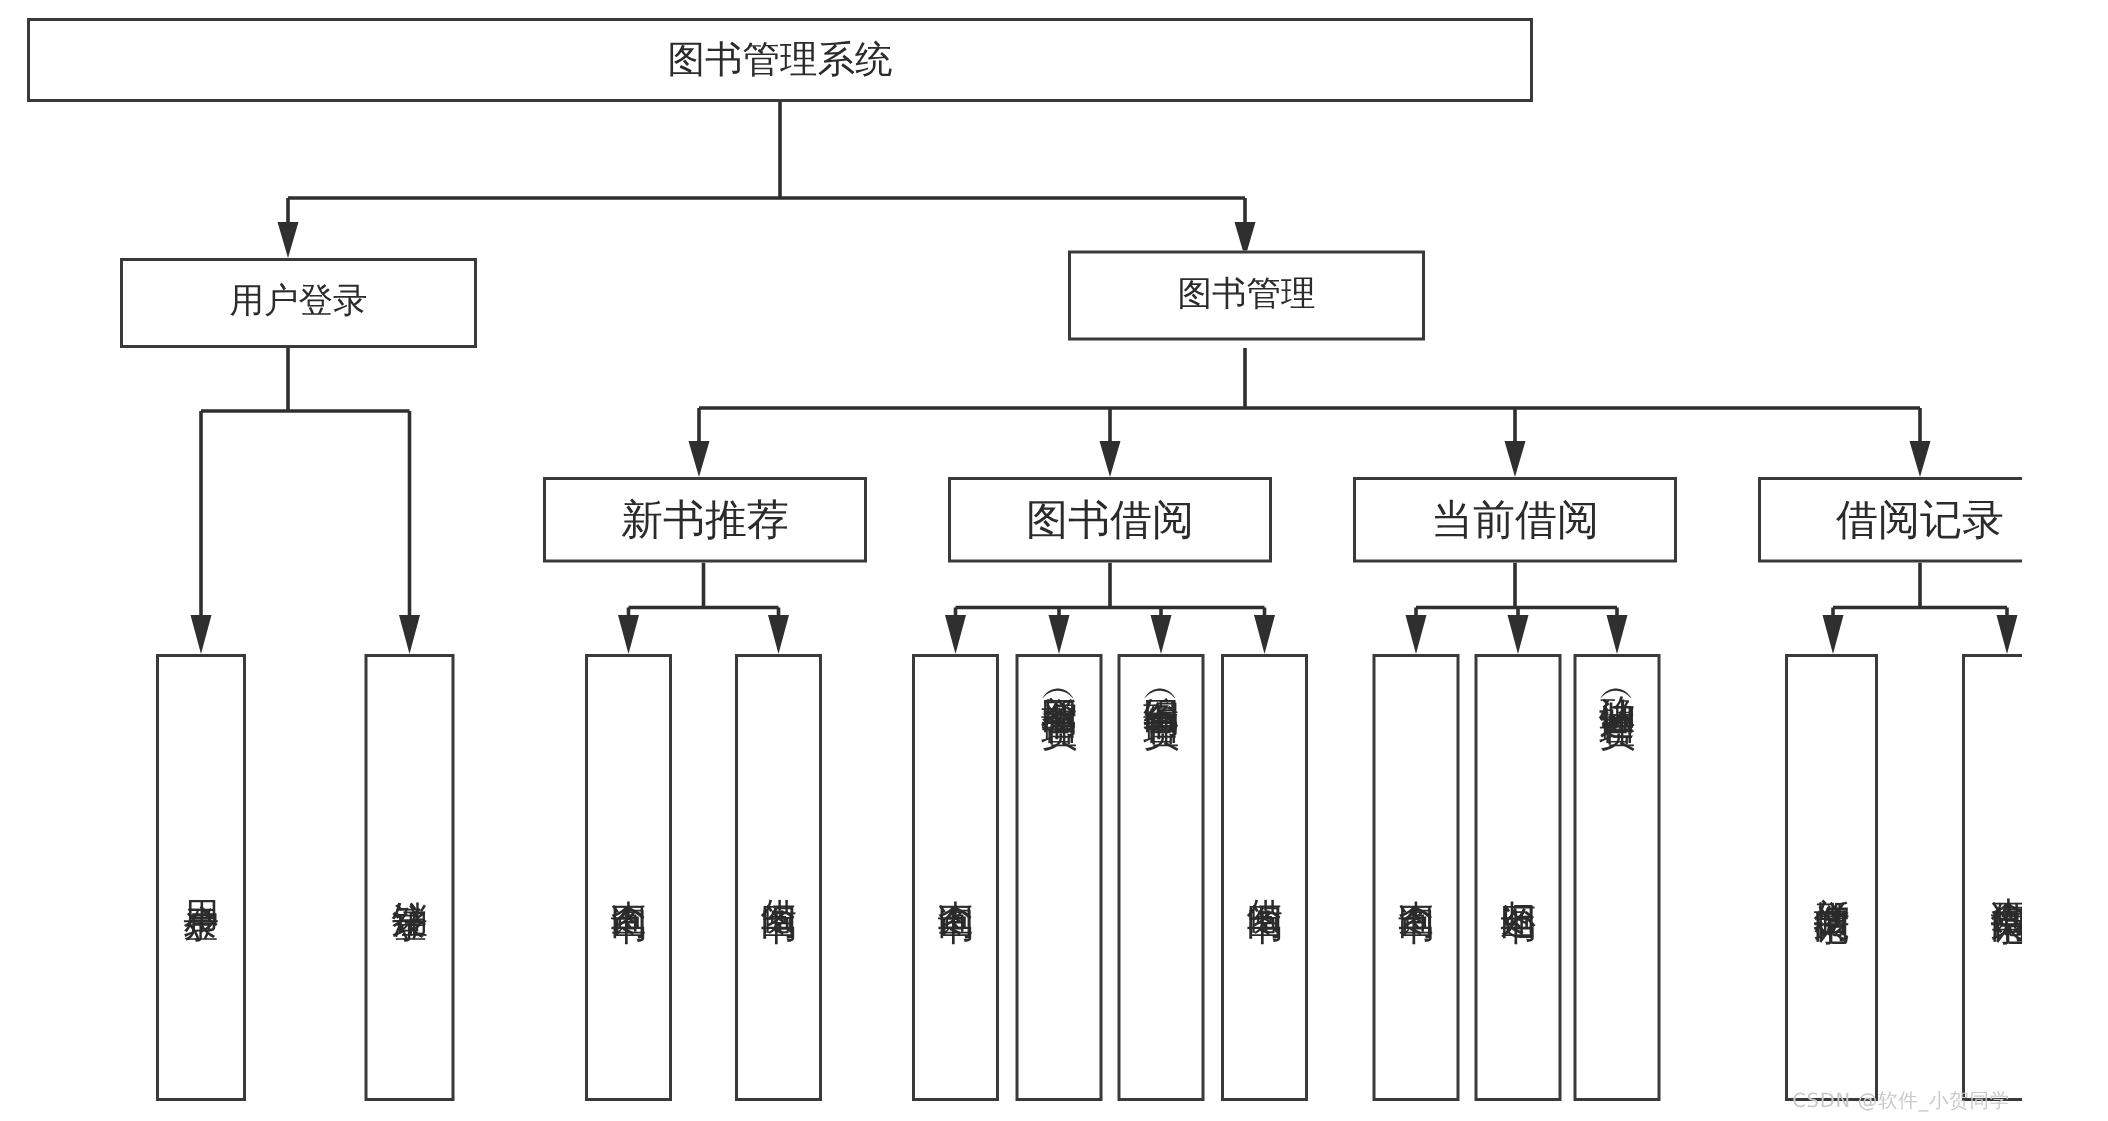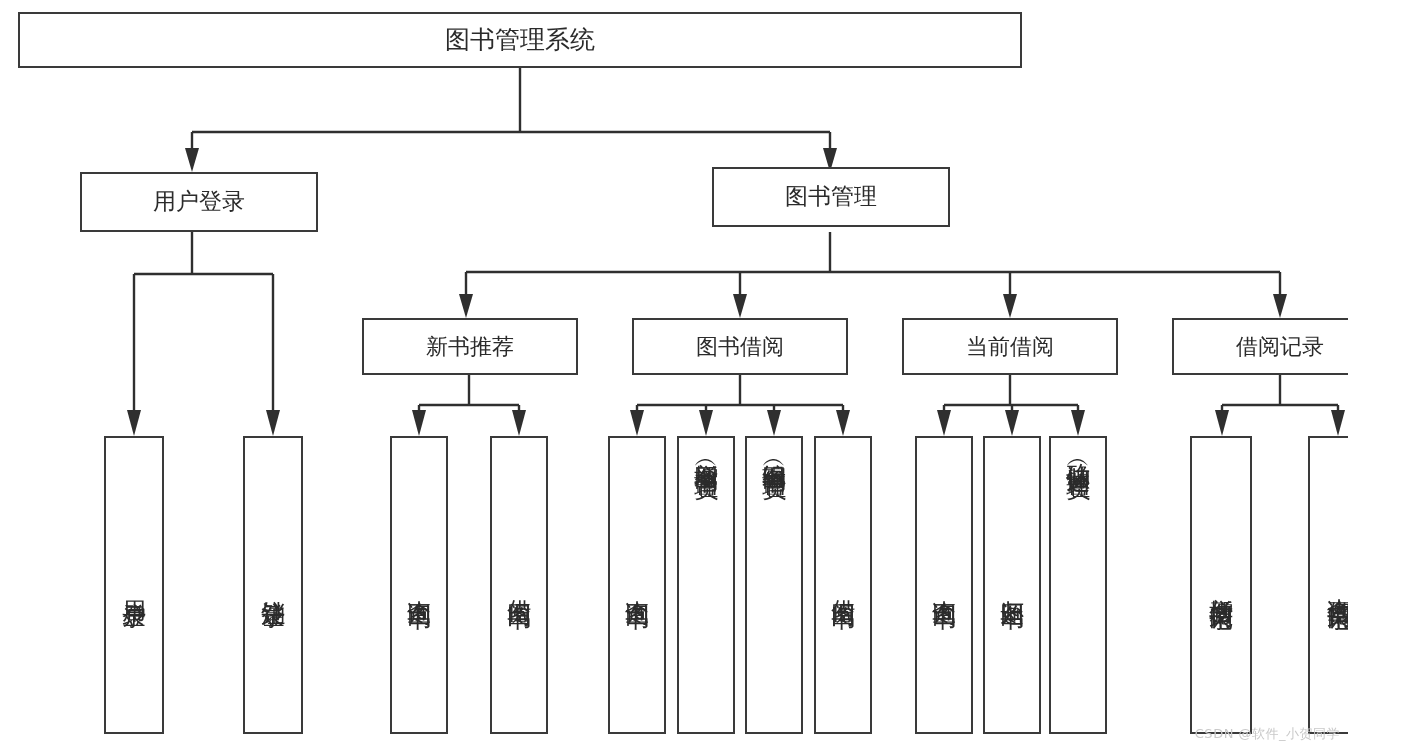--- a/index.html
+++ b/index.html
@@ -29,21 +29,21 @@
     text-align: center;
     line-height: 1.18;
   }
   .node.root {
     font-size: 25px;
   }
   .node.lvl1 {
     font-size: 23px;
   }
   .node.lvl2 {
-    font-size: 22px;
+    font-size: 28px;
   }
   .node.leaf {
     font-size: 24px;
     writing-mode: vertical-rl;
     text-orientation: upright;
     letter-spacing: 2px;
     padding-top: 6px;
     padding-bottom: 6px;
   }
   .node.leaf.top-aligned {

